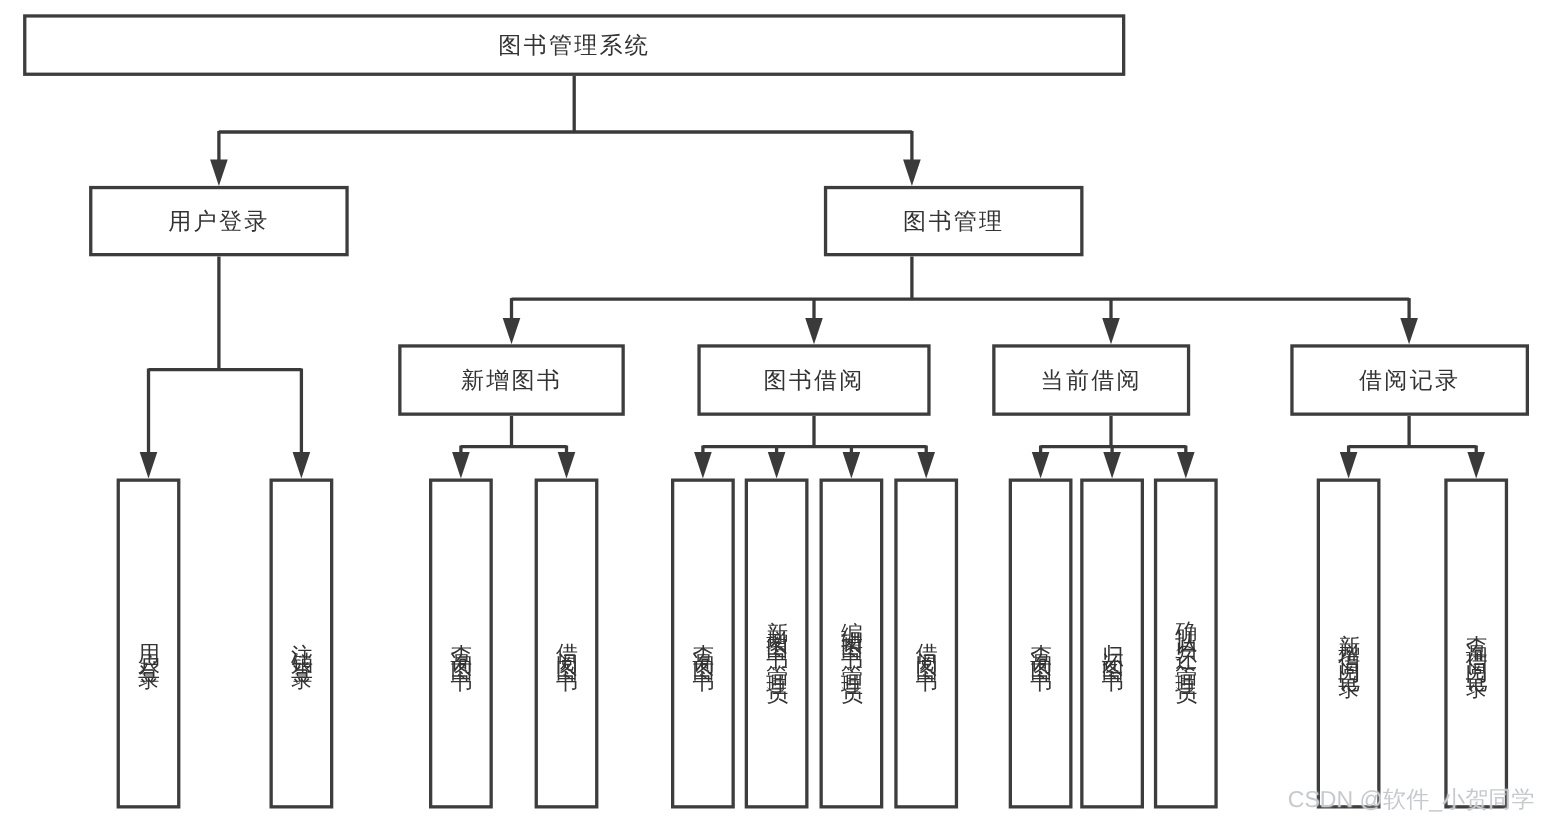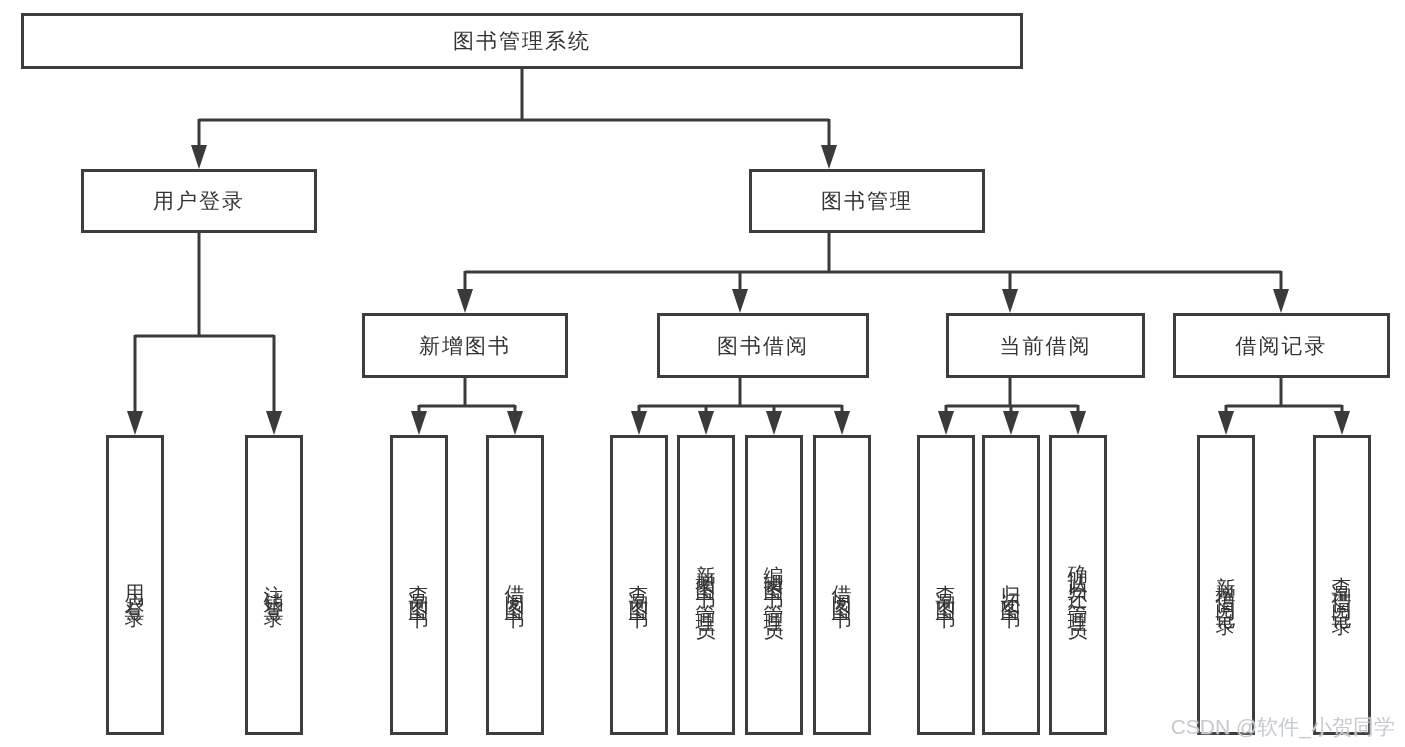--- a/index.html
+++ b/index.html
@@ -48,22 +48,22 @@
 
   
   .n-root  { left: 21px;  top: 13px;  width: 1002px; height: 56px; }
 
   
   .n-l2a   { left: 81px;  top: 169px; width: 236px; height: 64px; }
   .n-l2b   { left: 711px; top: 169px; width: 236px; height: 64px; margin-left: 38px; }
 
   
   .n-l3a   { left: 362px;  top: 313px; width: 206px; height: 65px; }
-  .n-l3b   { left: 634px;  top: 313px; width: 212px; height: 65px; margin-left: 23px; }
-  .n-l3c   { left: 902px;  top: 313px; width: 199px; height: 65px; margin-left: 44px; }
+  .n-l3b   { left: 634px;  top: 313px; width: 212px; height: 65px; }
+  .n-l3c   { left: 902px;  top: 313px; width: 180px; height: 65px; }
   .n-l3d   { left: 1173px; top: 313px; width: 217px; height: 65px; }
 
   
   .leaf { top: 435px; width: 58px; height: 300px; }
   .lf-1a { left: 106px; }  .lf-1b { left: 245px; }
   .lf-2a { left: 390px; }  .lf-2b { left: 486px; }
   .lf-3a { left: 610px; }  .lf-3b { left: 677px; }
   .lf-3c { left: 745px; }  .lf-3d { left: 813px; }
   .lf-4a { left: 917px; }  .lf-4b { left: 982px; }  .lf-4c { left: 1049px; }
   .lf-5a { left: 1197px; } .lf-5b { left: 1313px; }

